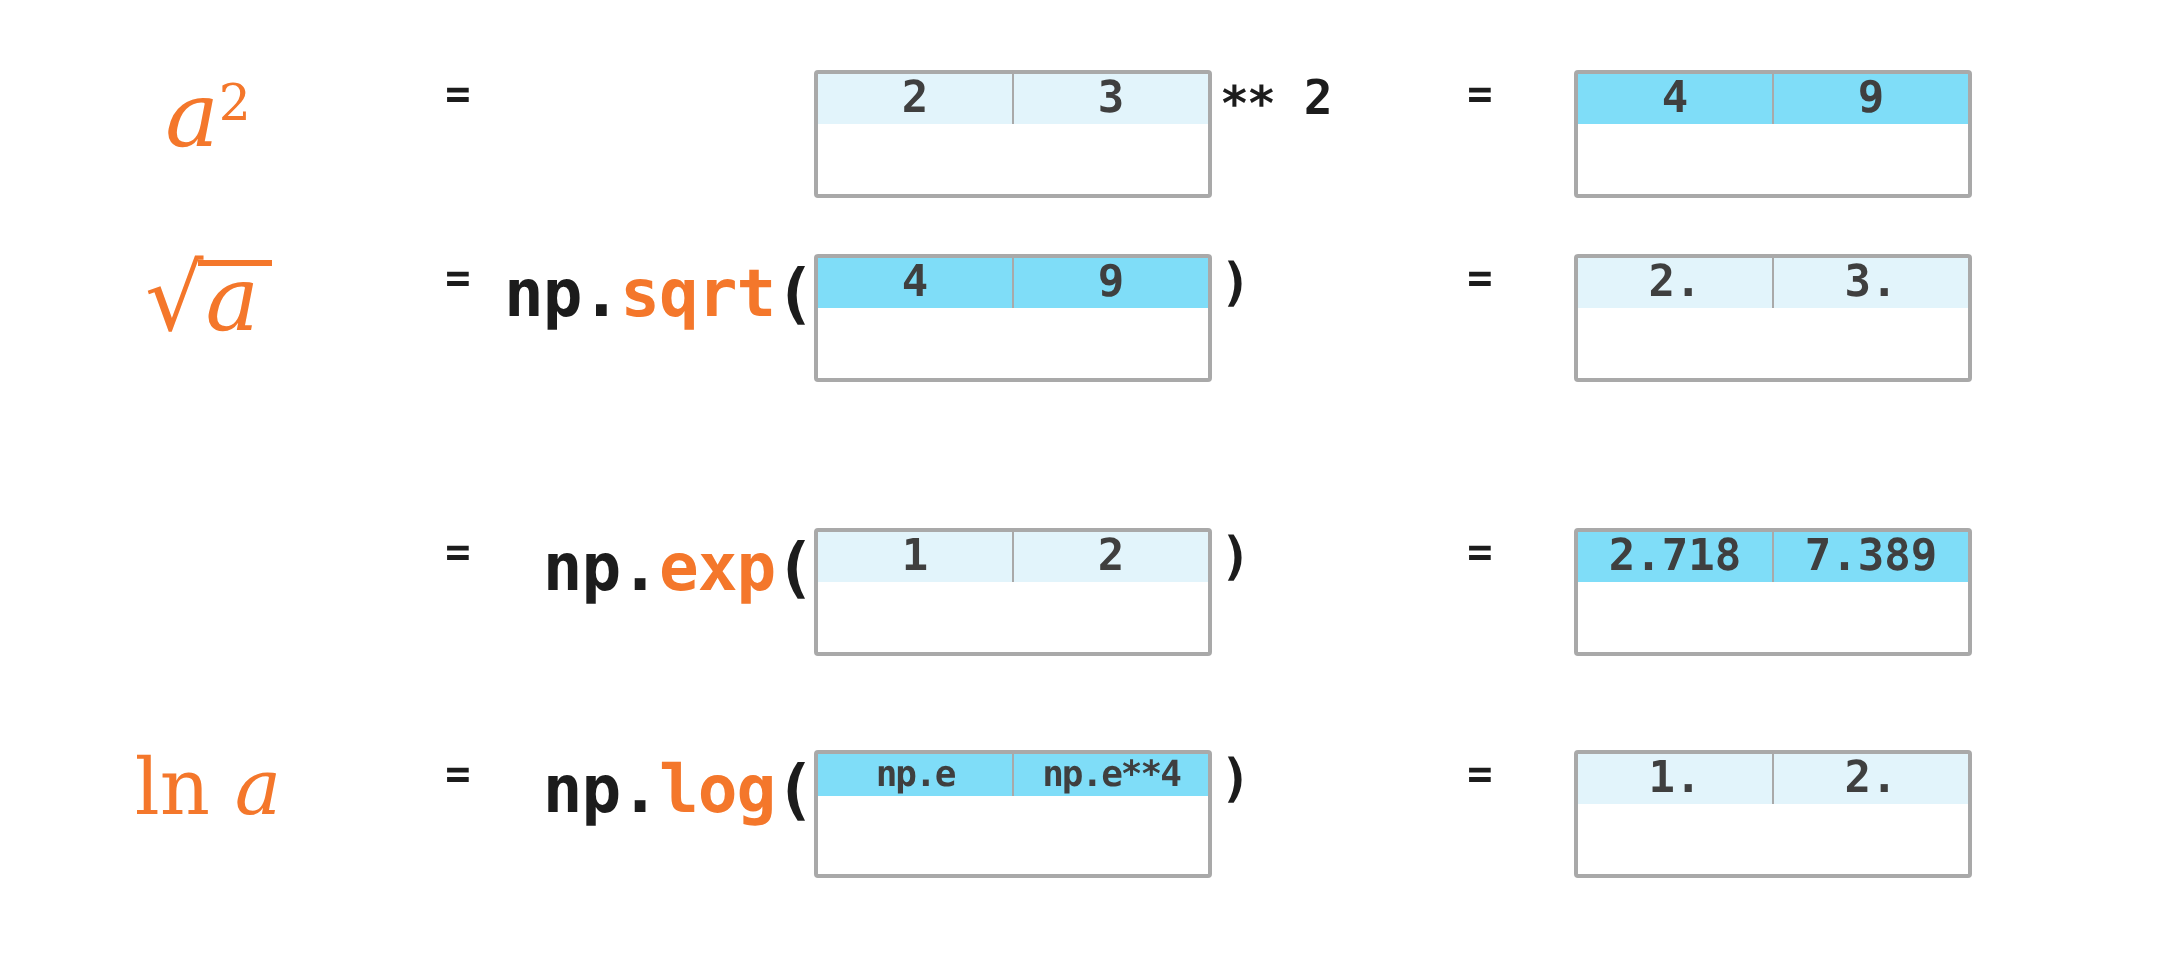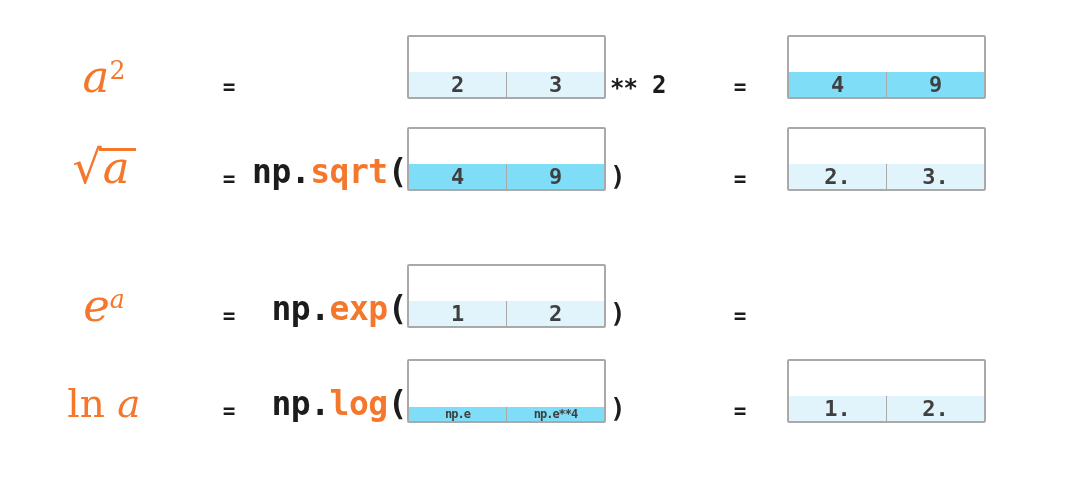--- a/index.html
+++ b/index.html
@@ -1,20 +1,20 @@
 <!DOCTYPE html>
 <html style="--background: #FFFFFF; --light_cell: #E2F4FB; --dark_cell: #7FDDF8; --cell_border: #A9A9A9; --cell_text: #3F3F3F; --code_text: #1C1C1C; --accent_orange: #F4772B;"><head>
 <meta charset="utf-8">
 <style>
   html,body{margin:0;padding:0;background:#fff;}
   .canvas{position:relative;width:1080px;height:481px;background:var(--background,#fff);
           font-family:"DejaVu Sans Mono",monospace;overflow:hidden;}
   .row{position:absolute;left:0;width:1080px;height:64px;}
-  .r1{top:35px}.r2{top:127px}.r3{top:264px}.r4{top:359px}
-  .row>div{position:absolute;top:0;height:100%;display:flex;align-items:flex-end;}
+  .r1{top:35px}.r2{top:127px}.r3{top:264px}.r4{top:375px}
+  .row>div{position:absolute;top:0;height:100%;display:flex;align-items:flex-start;}
 
   
   .sym{left:38px;width:132px;justify-content:center;
        font-family:"DejaVu Serif",serif;font-style:italic;
        font-size:45px;color:var(--accent_orange,#F4772B);line-height:1;}
   .sym-small{font-size:39px;}
   .sym .inner{display:inline-block;white-space:pre;}
   .sym sup{font-size:0.56em;font-style:normal;line-height:0;vertical-align:0.52em;}
   .sym sup.it{font-style:italic;}
   .sym .rm{font-style:normal;}
@@ -35,21 +35,21 @@
   .after .num{font-size:24px;margin-left:15px;}
 
   
   .arr{position:absolute;top:0;height:64px;display:flex;box-sizing:border-box;
        border:2px solid var(--cell_border,#A9A9A9);border-radius:2px;}
   .arr.input{left:407px;width:199px;}
   .arr.result{left:787px;width:199px;}
   .cell{flex:1 1 0;display:flex;align-items:center;justify-content:center;
         font-size:22px;font-weight:bold;color:var(--cell_text,#3F3F3F);white-space:pre;}
   .cell+.cell{border-left:1px solid var(--cell_border,#A9A9A9);}
-  .arr.small .cell{font-size:12px;letter-spacing:-1px;}
+  .arr.small .cell{font-size:18px;letter-spacing:-1px;}
   .s-light .cell{background:var(--light_cell,#E2F4FB);}
   .s-dark .cell{background:var(--dark_cell,#7FDDF8);}
 </style>
 </head>
 <body>
 
 <div class="canvas">
 
   <div class="row r1">
     <div class="sym">
@@ -87,35 +87,36 @@
       <span class="paren">)</span>
     </div>
     <div class="eq eq2">=</div>
     <div class="arr result s-light">
       <div class="cell">2.</div>
       <div class="cell">3.</div>
     </div>
   </div>
 
   <div class="row r3">
-    <div class="sym">
-      <span class="inner"><span>e</span><sup class="it">a</sup></span>
-    </div>
     <div class="eq eq1">=</div>
     <div class="code">
       <span>np.</span><span class="fn">exp</span><span>(</span>
     </div>
     <div class="arr input s-light">
       <div class="cell">1</div>
       <div class="cell">2</div>
     </div>
     <div class="after">
       <span class="paren">)</span>
     </div>
     <div class="eq eq2">=</div>
+    <div class="arr result s-dark">
+      <div class="cell">2.718</div>
+      <div class="cell">7.389</div>
+    </div>
   </div>
 
   <div class="row r4">
     <div class="sym sym-small">
       <span class="inner"><span class="rm">ln</span><span> </span><span>a</span></span>
     </div>
     <div class="eq eq1">=</div>
     <div class="code">
       <span>np.</span><span class="fn">log</span><span>(</span>
     </div>

